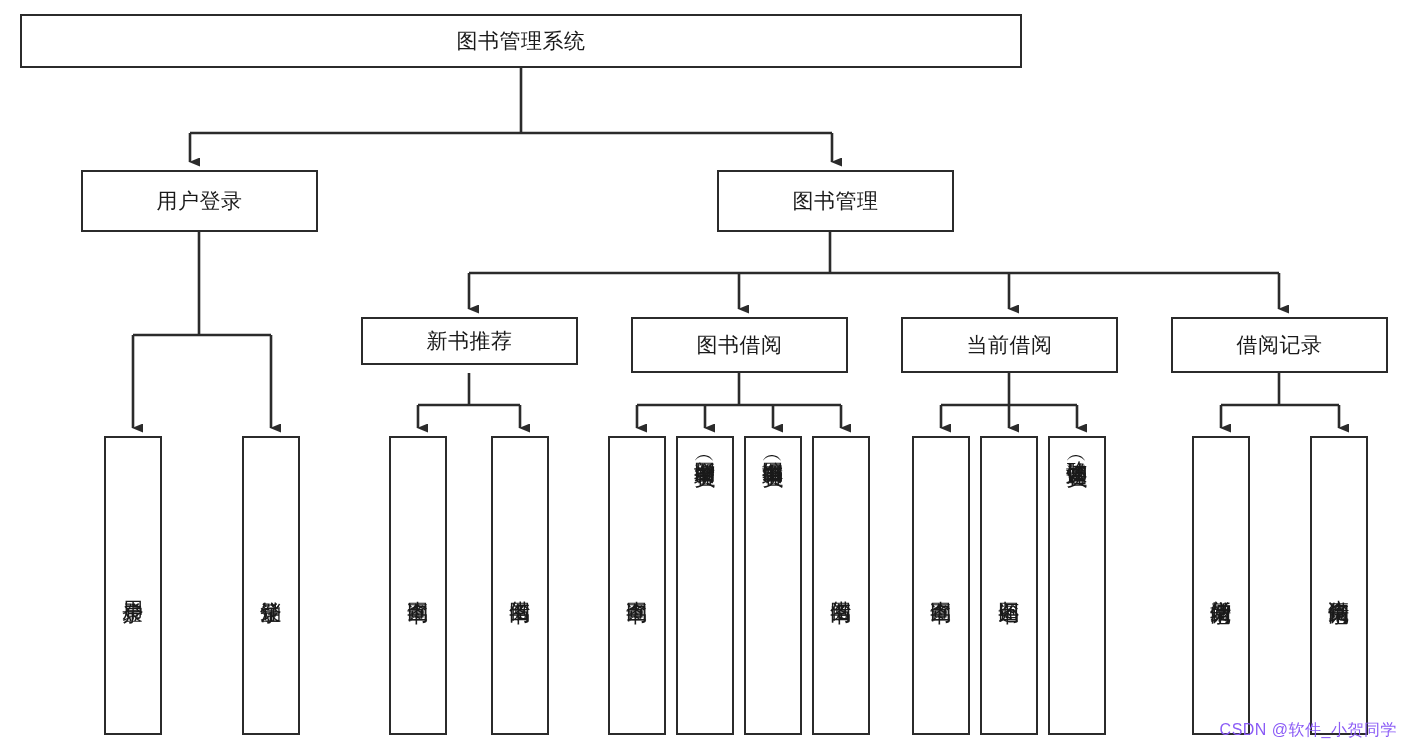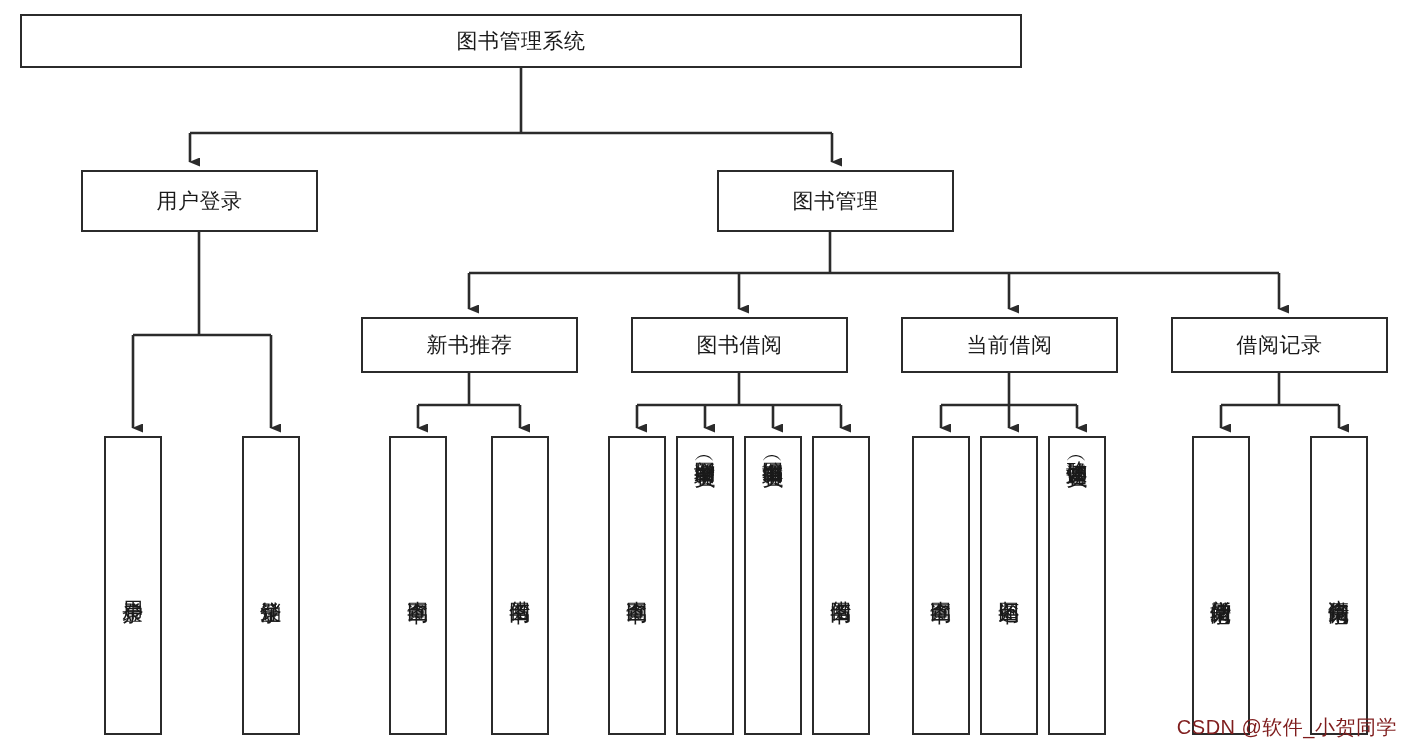--- a/index.html
+++ b/index.html
@@ -60,22 +60,22 @@
     color: #1a1a1a;
   }
   .node-v.center-mid {
     align-items: center;
     padding-top: 0;
   }
   #watermark {
     position: absolute;
     right: 8px;
     bottom: 6px;
-    font-size: 20px;
-    color: #7f1d1d;
+    font-size: 16px;
+    color: #8b5cf6;
     white-space: nowrap;
     letter-spacing: 0.5px;
   }
 </style>
 </head>
 <body>
 
 <div id="diagram-root">
 
   <svg id="edges-layer" viewBox="0 0 1405 747" width="1405" height="747" xmlns="http://www.w3.org/2000/svg">
@@ -132,21 +132,21 @@
     <span>图书管理系统</span>
   </div>
 
   <div class="node node-h" style="left:81px; top:170px; width:237px; height:62px;">
     <span>用户登录</span>
   </div>
   <div class="node node-h" style="left:711px; top:170px; width:237px; height:62px;margin-left:6px;">
     <span>图书管理</span>
   </div>
 
-  <div class="node node-h" style="left:361px; top:317px; width:217px; height:56px;">
+  <div class="node node-h" style="left:361px; top:317px; width:217px; height:48px;">
     <span>新书推荐</span>
   </div>
   <div class="node node-h" style="left:901px; top:317px; width:217px; height:56px;">
     <span>当前借阅</span>
   </div>
   <div class="node node-h" style="left:631px; top:317px; width:217px; height:56px;">
     <span>图书借阅</span>
   </div>
   <div class="node node-h" style="left:1171px; top:317px; width:217px; height:56px;justify-content:center;">
     <span>借阅记录</span>

